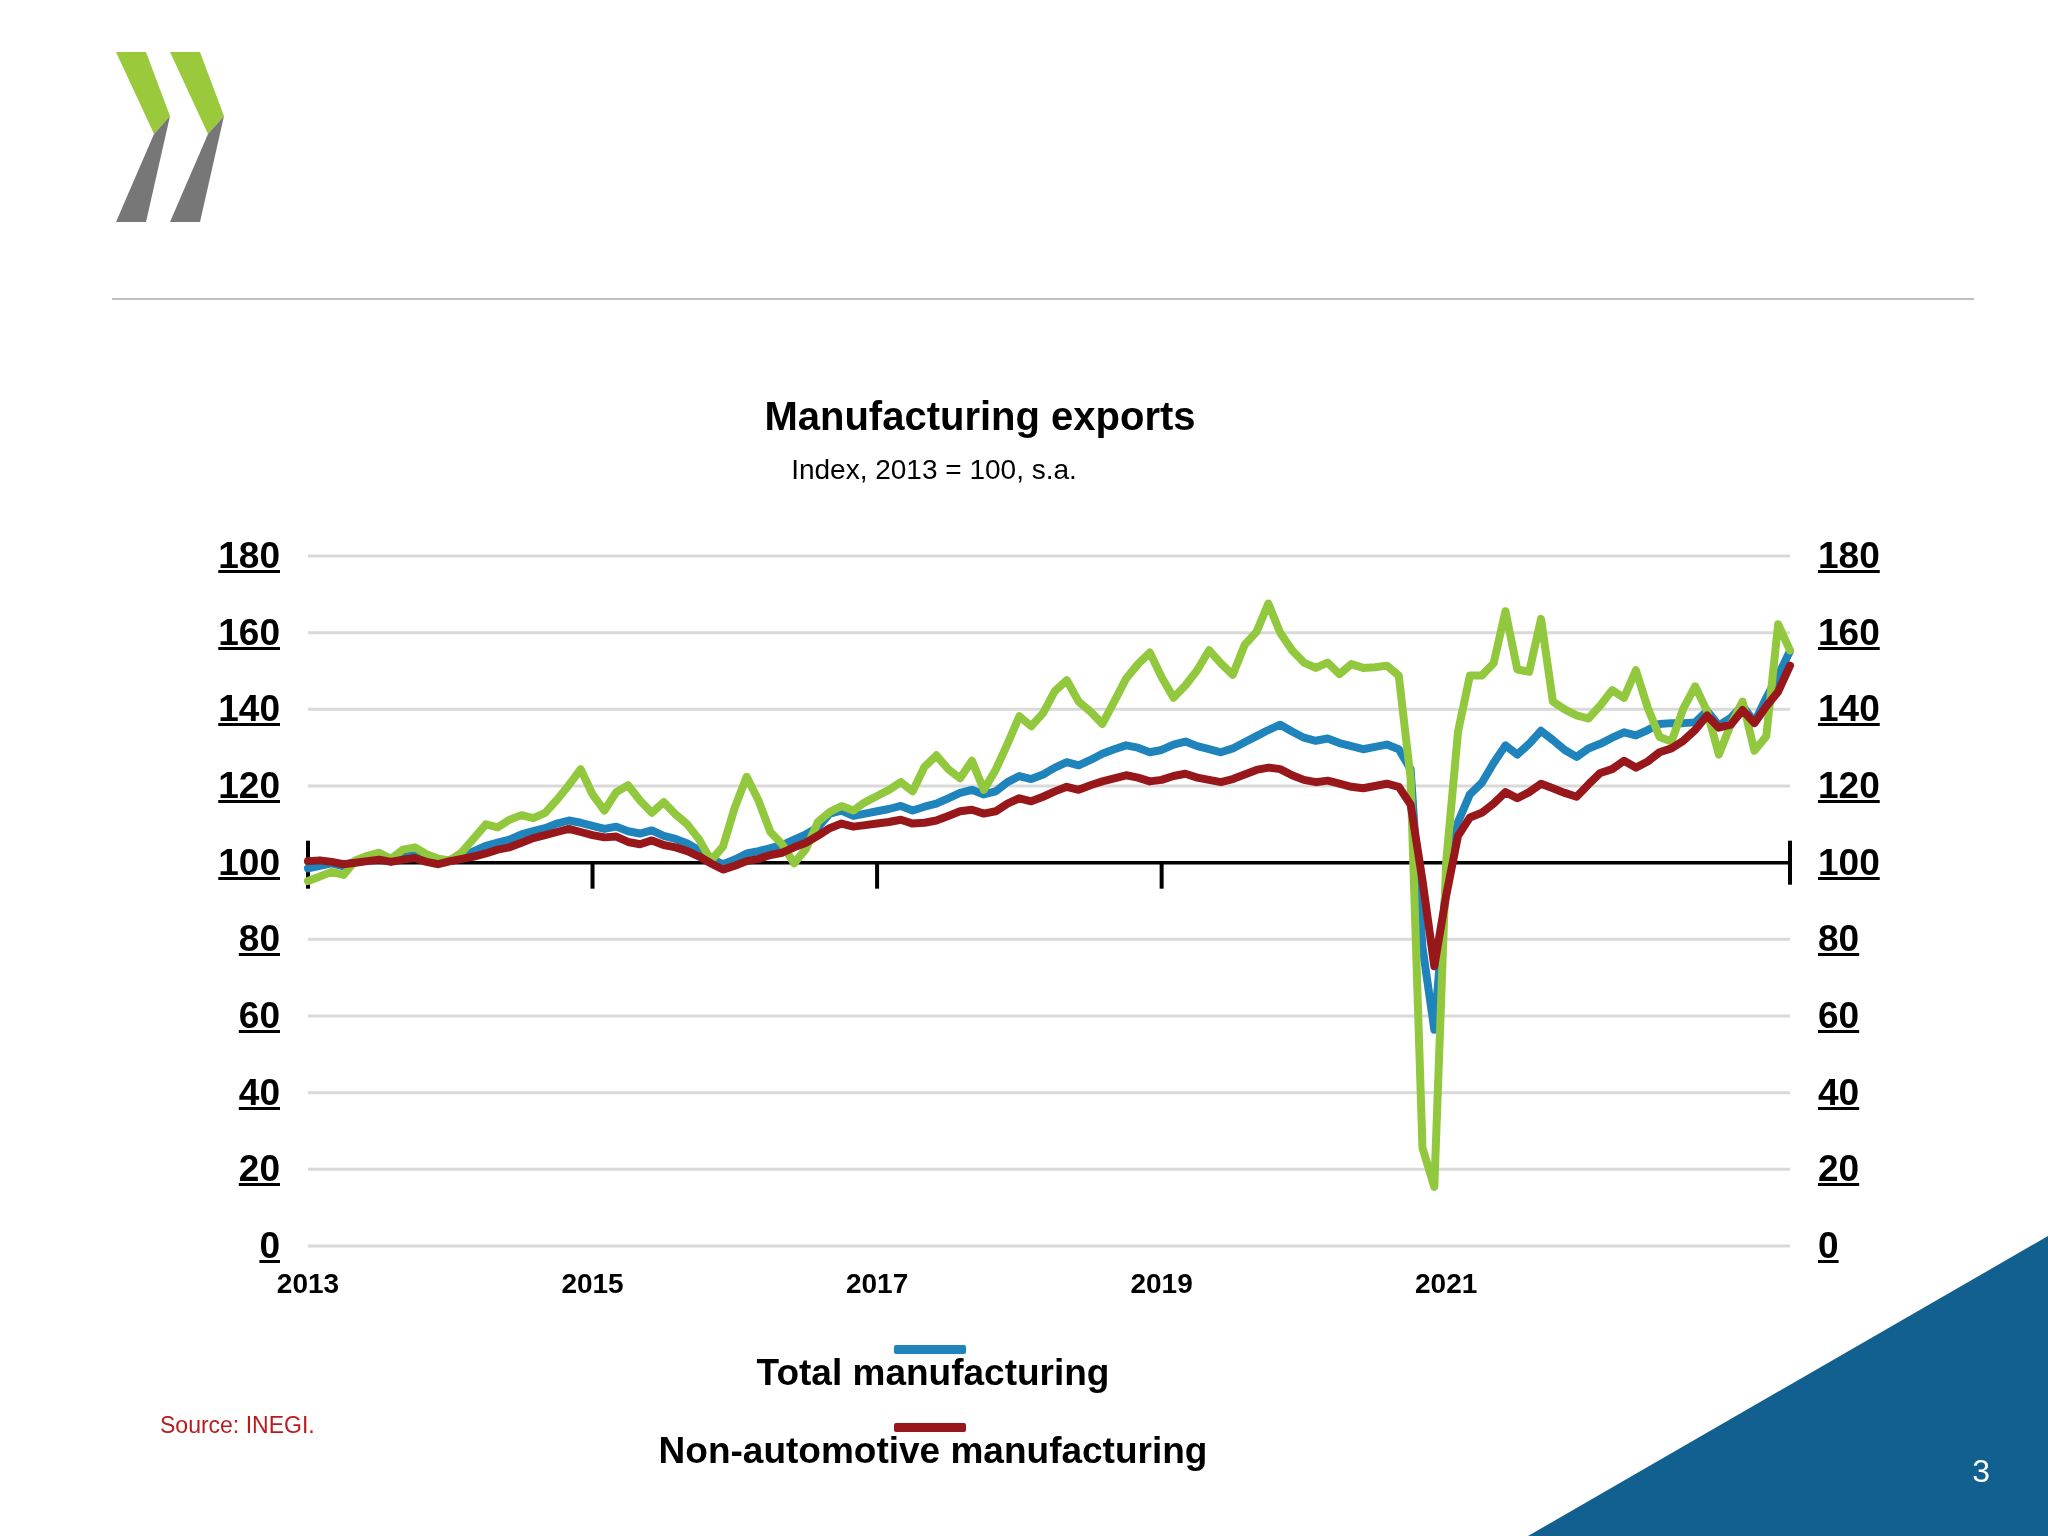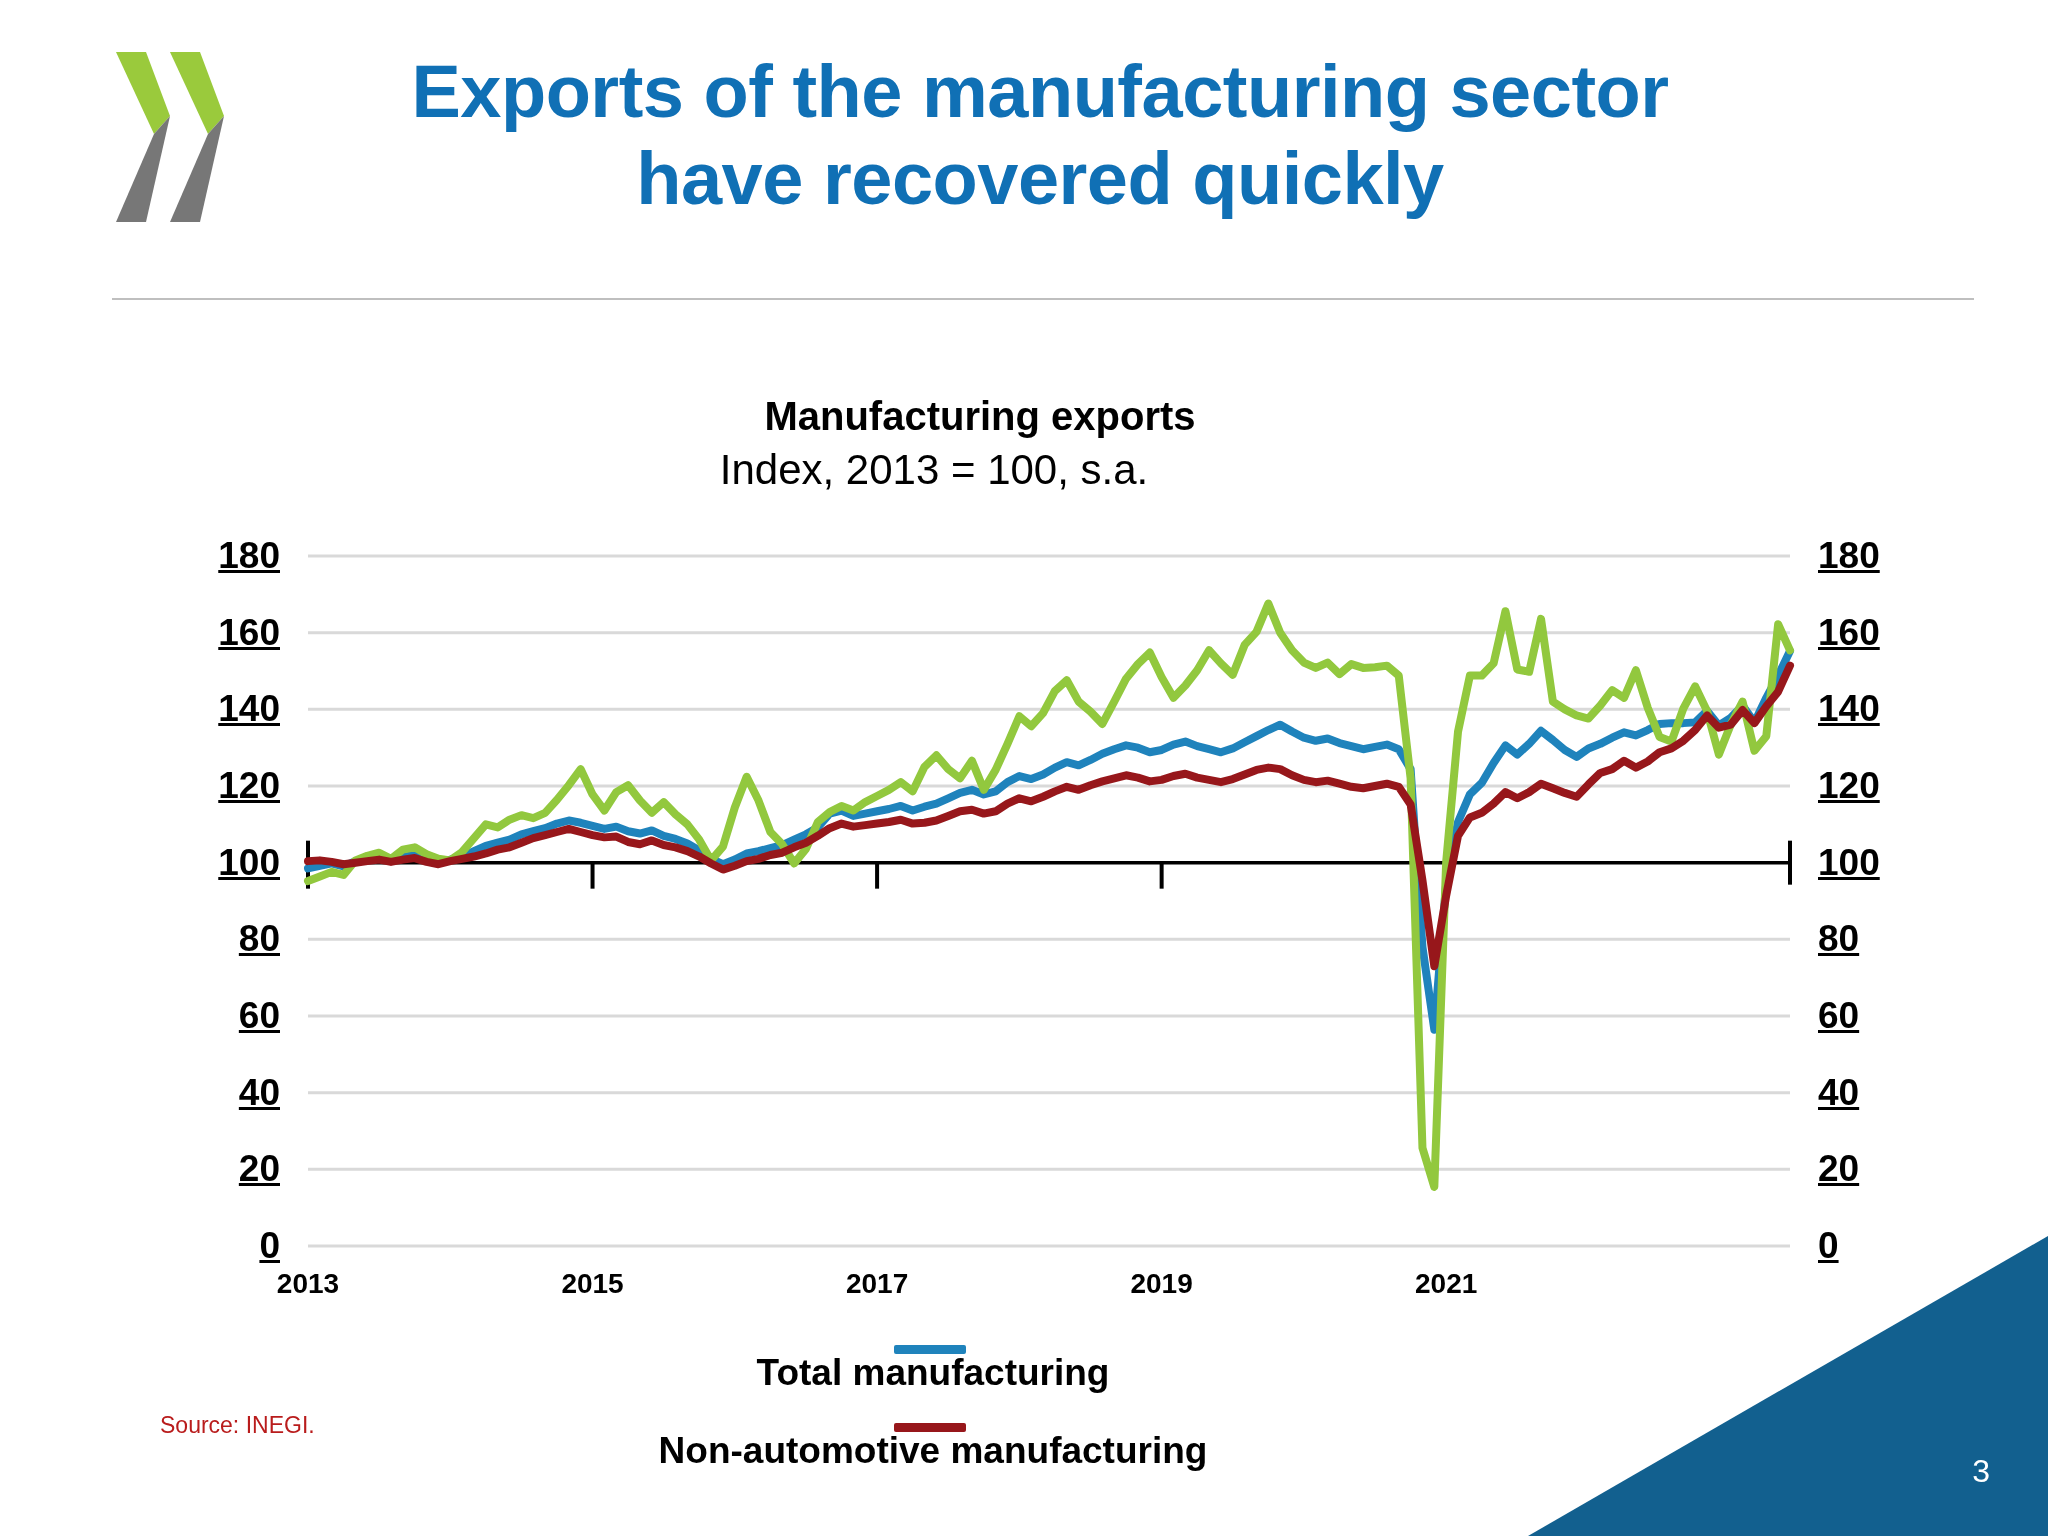--- a/index.html
+++ b/index.html
@@ -72,26 +72,26 @@
     width: 2048px;
     text-align: center;
     padding-right: 88px;
     box-sizing: border-box;
     font-size: 40px;
     font-weight: bold;
   }
   #chart-subtitle {
     position: absolute;
     left: 0;
-    top: 136px;
+    top: 144px;
     width: 2048px;
     text-align: center;
     padding-right: 180px;
     box-sizing: border-box;
-    font-size: 42px;
+    font-size: 28px;
     font-weight: normal;
   }
   #plot-wrap {
     position: absolute;
     left: 0;
     top: 0;
     width: 2048px;
     height: 1000px;
   }
   #plot-svg {
@@ -179,24 +179,20 @@
 
   <svg id="logo" viewBox="0 0 118 170" xmlns="http://www.w3.org/2000/svg">
 
     <polygon points="4,0 34,0 58,64 42,82" fill="#9ACA3C"></polygon>
     <polygon points="42,82 58,64 34,170 4,170" fill="#777777"></polygon>
 
     <polygon points="58,0 88,0 112,64 96,82" fill="#9ACA3C"></polygon>
     <polygon points="96,82 112,64 88,170 58,170" fill="#777777"></polygon>
   </svg>
 
-  <div id="title-block">
-    <div class="slide-title">Exports of the manufacturing sector</div>
-    <div class="slide-title">have recovered quickly</div>
-  </div>
 
   <div id="header-rule"></div>
 </div>
 
 <div id="chart-area">
 
   <div id="chart-title">Manufacturing exports</div>
   <div id="chart-subtitle">Index, 2013 = 100, s.a.</div>
 
   <div id="plot-wrap">

